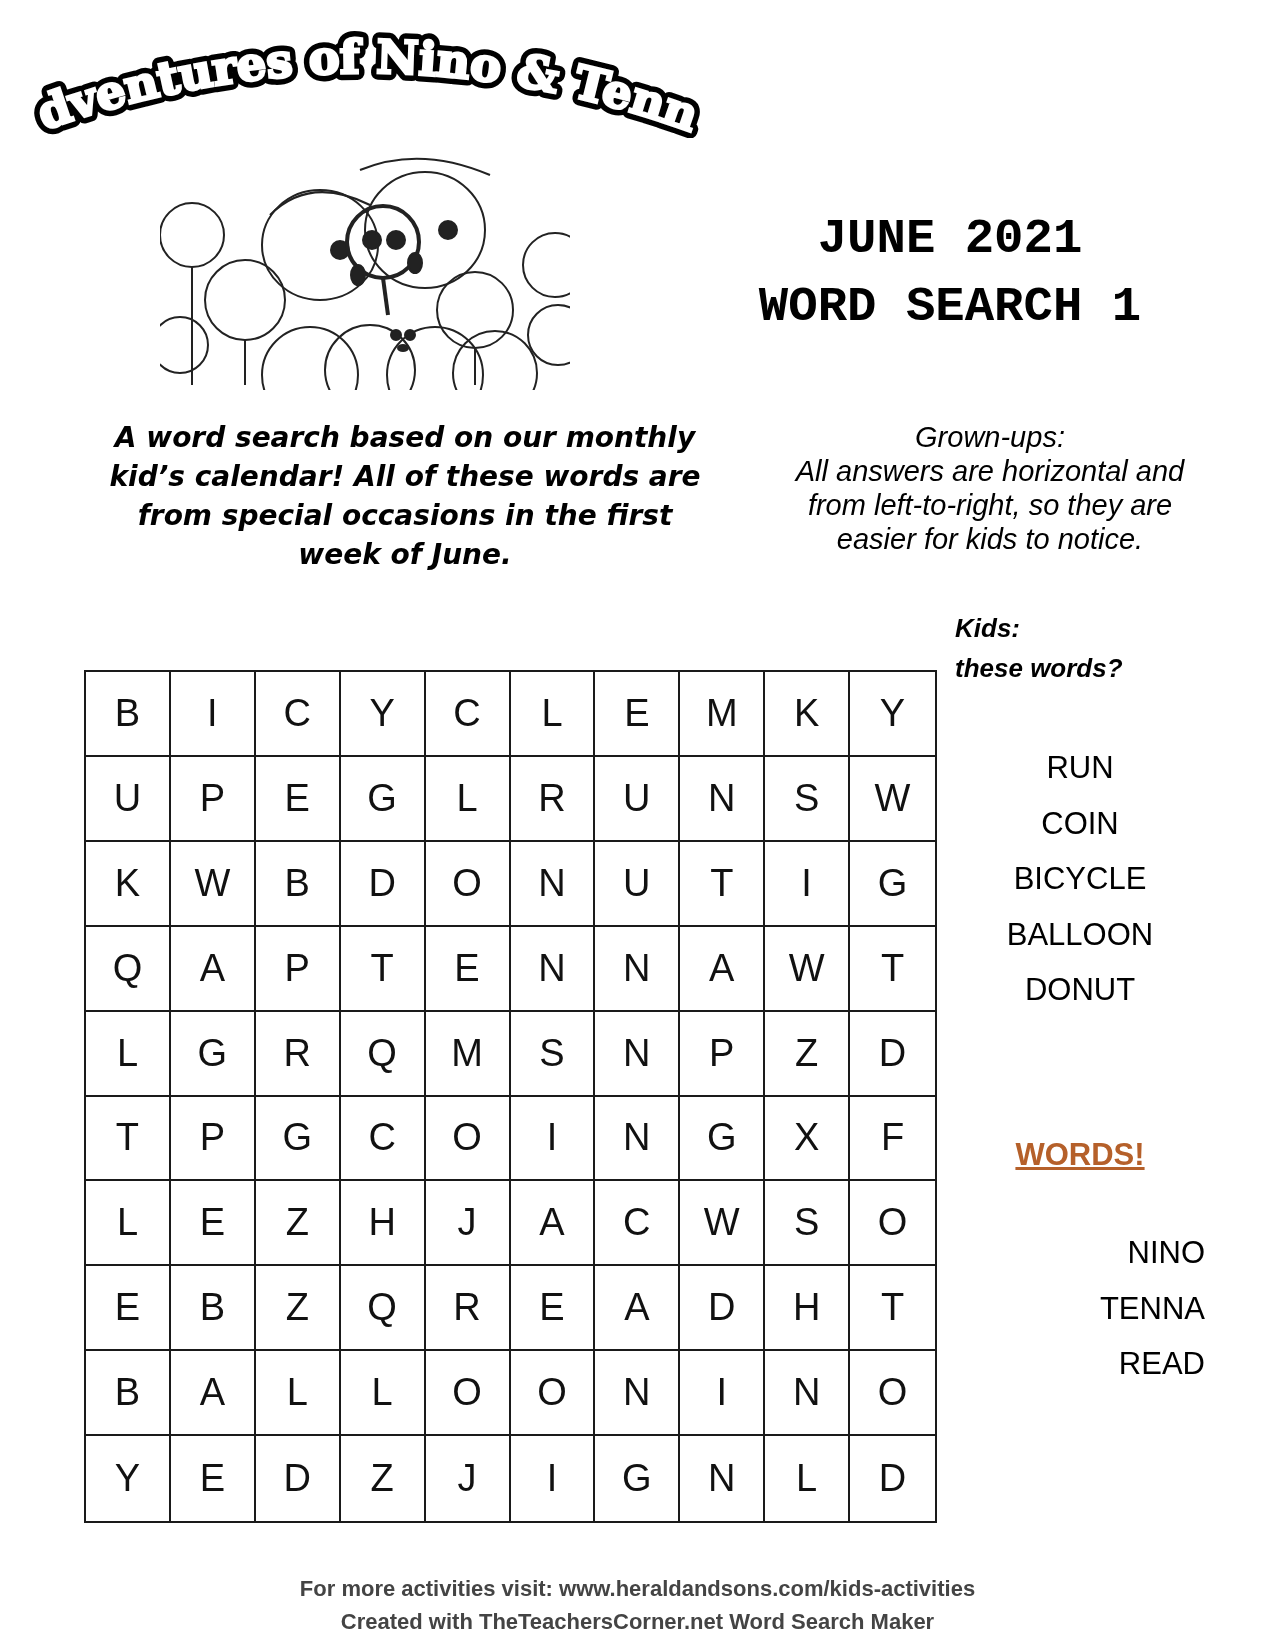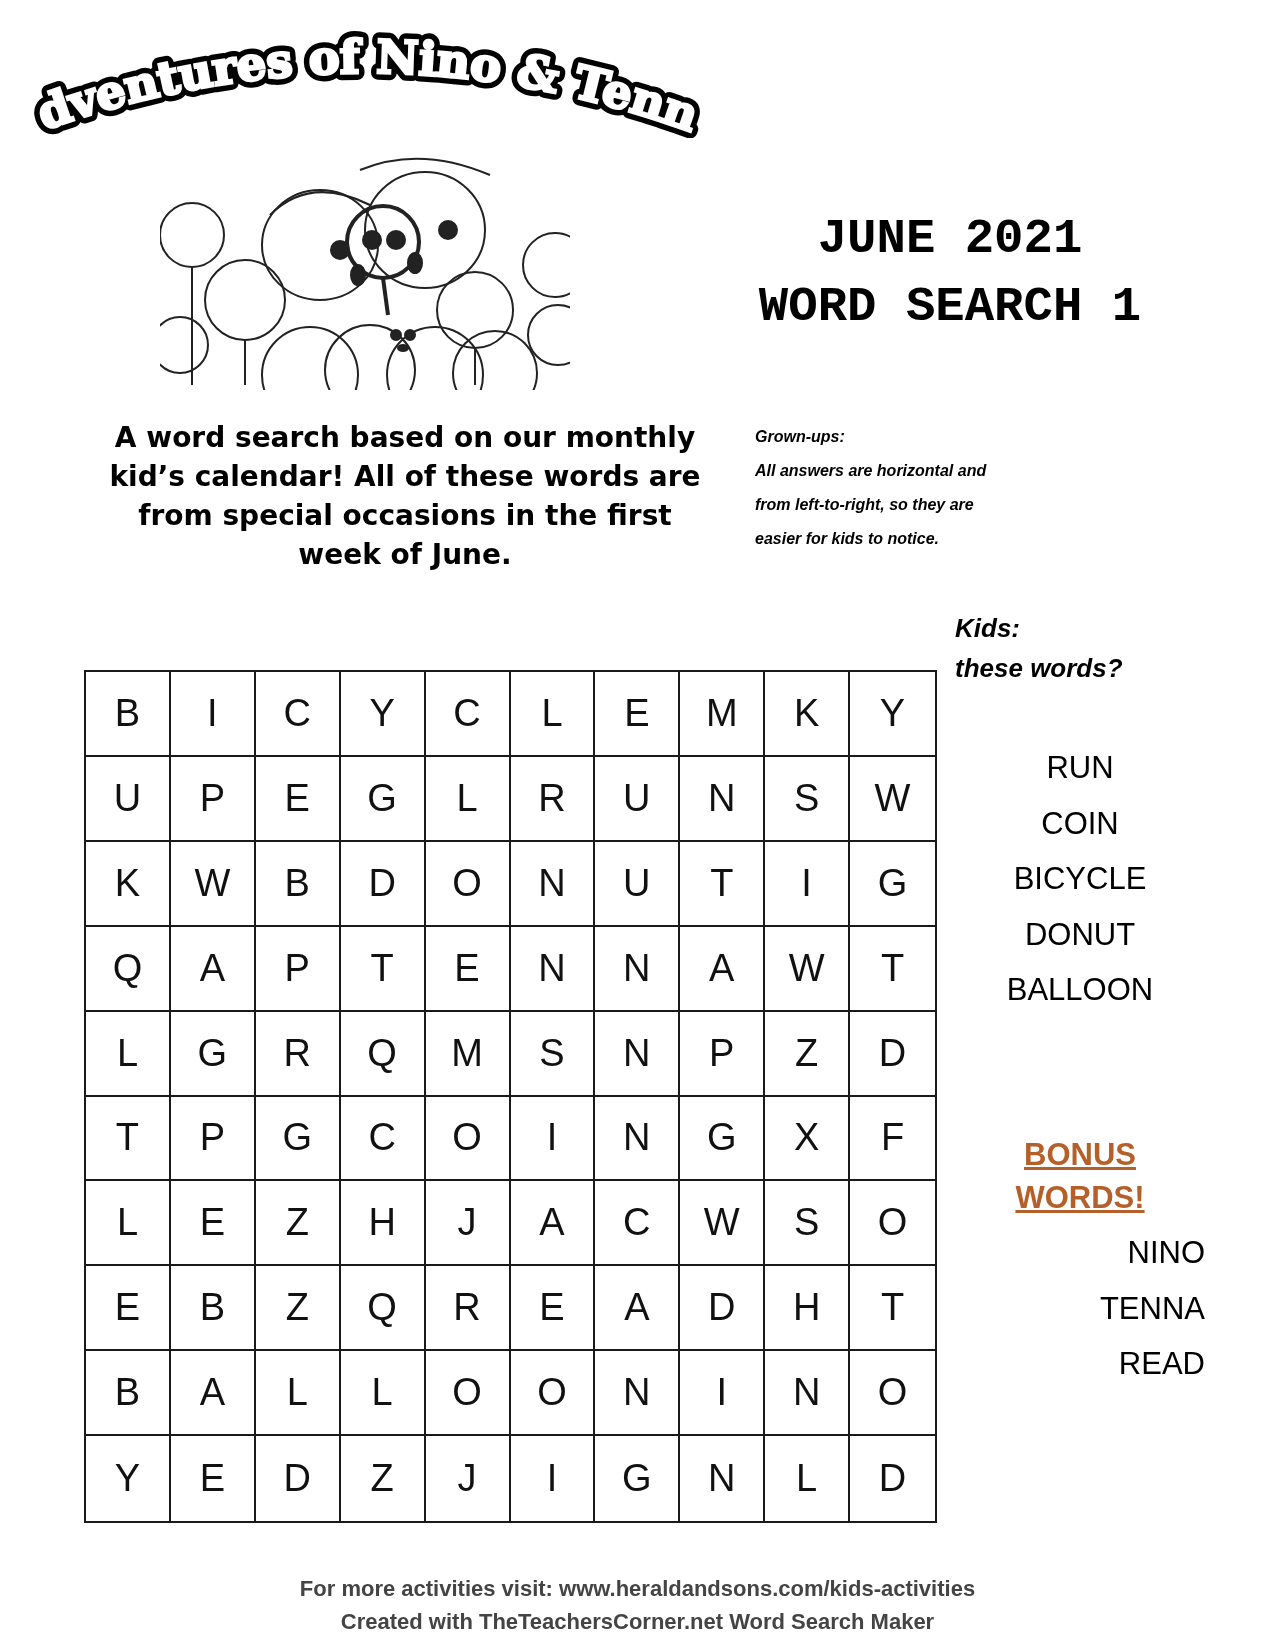--- a/index.html
+++ b/index.html
@@ -13,26 +13,26 @@
   
   .illustration { position: absolute; left: 160px; top: 135px; width: 410px; height: 255px; }
   .illustration svg { width: 100%; height: 100%; display: block; }
 
   
   .title { position: absolute; left: 690px; top: 205px; width: 520px; text-align: center;
            font-family: Liberation Mono, monospace; font-weight: bold; font-size: 49px; line-height: 68px; }
 
   
   .intro { position: absolute; left: 90px; top: 418px; width: 630px; text-align: center;
-           font-family: "DejaVu Sans", sans-serif; font-weight: bold; font-size: 28px; line-height: 39px; }
-
-  
-  .grownups { position: absolute; left: 755px; top: 420px; width: 470px; 
-              font-family: "Liberation Sans", sans-serif; font-weight: bold; font-style: italic;
-              font-size: 16px; line-height: 34px; }
+           font-family: "DejaVu Sans", sans-serif; font-weight: bold; font-size: 28px; line-height: 39px; font-style: italic; }
+
+  
+  .grownups { position: absolute; left: 755px; top: 420px; width: 470px; text-align: center;
+              font-family: "Liberation Sans", sans-serif; font-weight: normal; font-style: italic;
+              font-size: 29px; line-height: 34px; }
 
   
   .grid { position: absolute; left: 84px; top: 670px; width: 853px; height: 853px;
           display: grid; grid-template-columns: repeat(10, 1fr); grid-template-rows: repeat(10, 1fr);
           border: 2px solid #1a1a1a; box-sizing: border-box; }
   .cell { border-right: 2px solid #1a1a1a; border-bottom: 2px solid #1a1a1a;
           display: flex; align-items: center; justify-content: center;
           font-family: "Liberation Sans", sans-serif; font-size: 38px; color: #111; }
   .cell.col-last { border-right: none; }
   .cell.row-last { border-bottom: none; }
@@ -237,26 +237,25 @@
 
 <div class="kids">
   <div>Kids:</div>
   <div>these words?</div>
 </div>
 
 <ul class="wordlist">
   <li>RUN</li>
   <li>COIN</li>
   <li>BICYCLE</li>
+  <li>BALLOON</li>
   <li>DONUT</li>
-  <li>BALLOON</li>
 </ul>
 
 <div class="bonus-head" id="bonusHead" style="color: rgb(181, 96, 42);">
-  <div>BONUS</div>
   <div>WORDS!</div>
 </div>
 
 <ul class="bonuslist">
   <li>NINO</li>
   <li>TENNA</li>
   <li>READ</li>
 </ul>
 
 <div class="footer" id="footer" style="color: rgb(68, 68, 68);">

